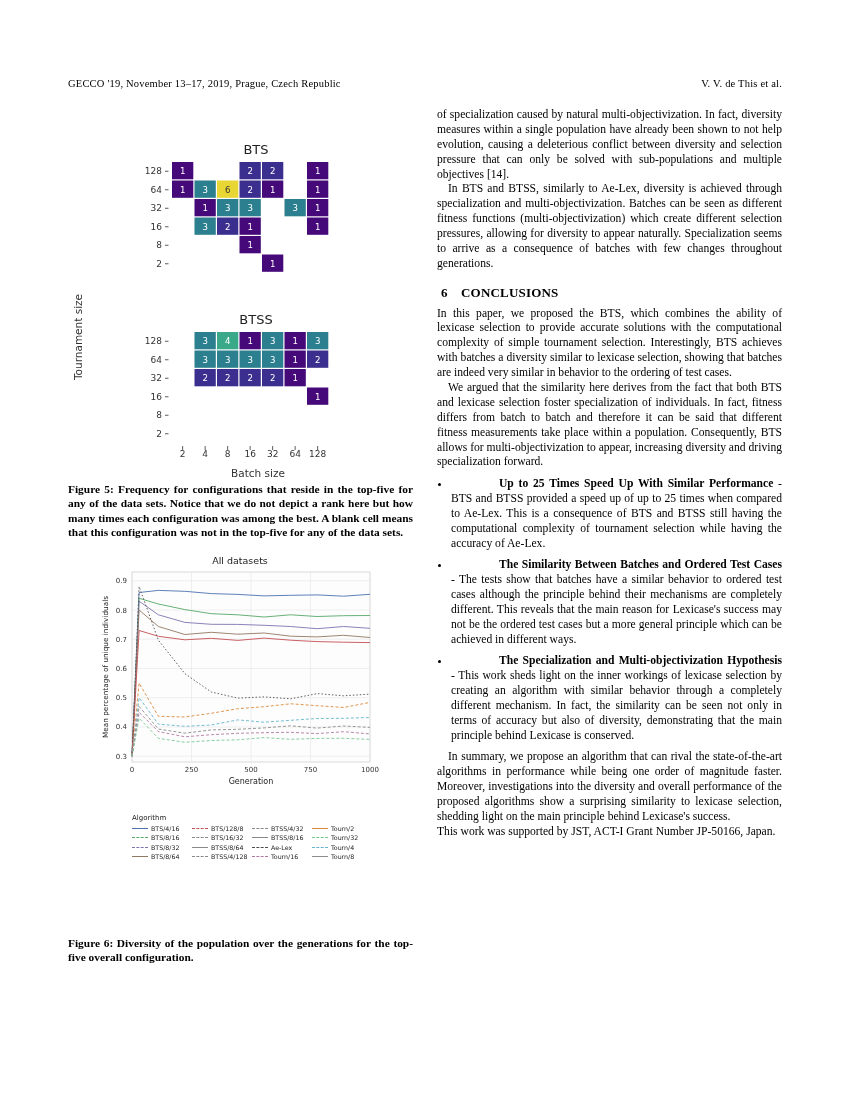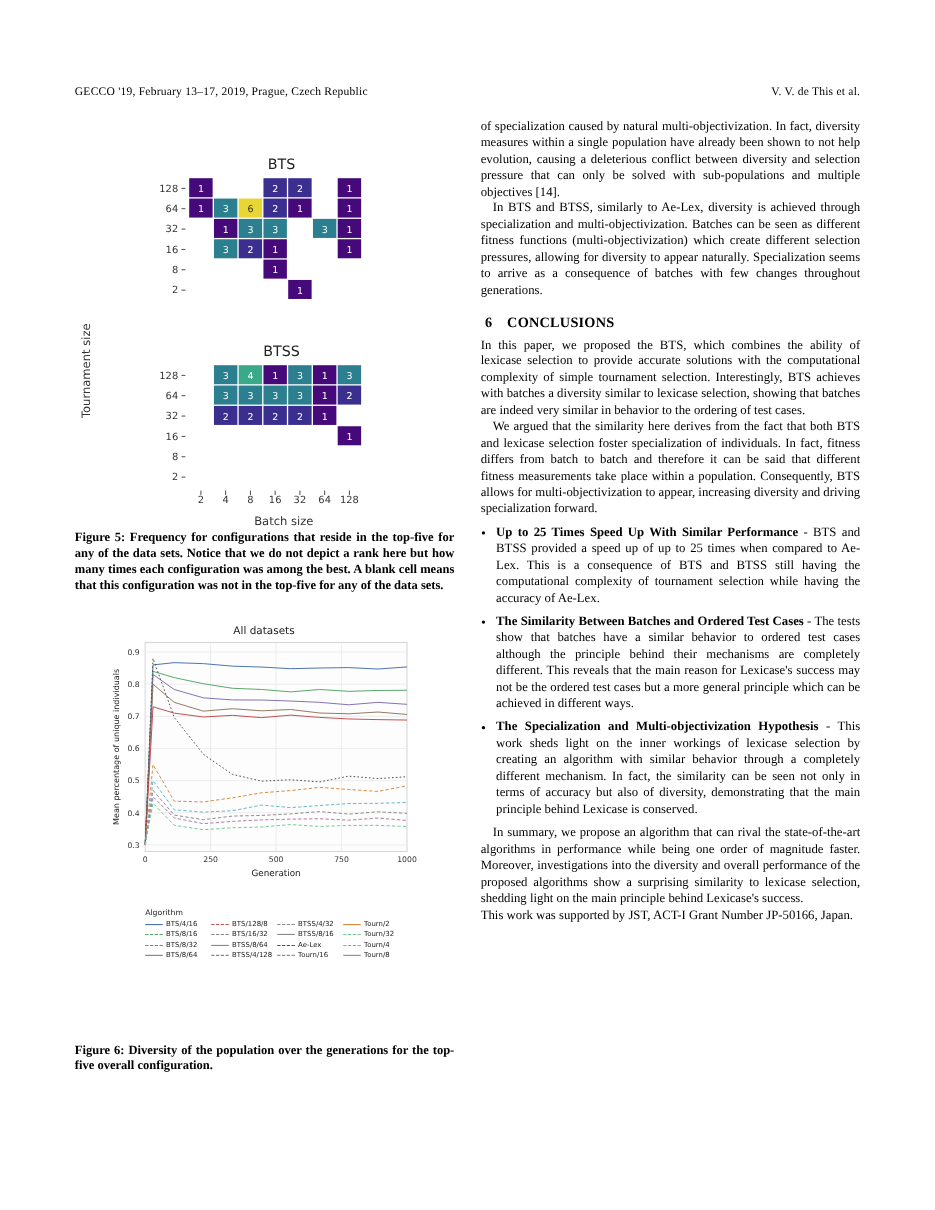--- a/index.html
+++ b/index.html
@@ -31,46 +31,46 @@
 
   h2.sec{
     font-family:"Liberation Serif", serif;
     font-size:13px;font-weight:bold;margin:13px 0 5px 4px;text-indent:0;
     letter-spacing:.2px;
   }
   h2.sec .num{display:inline-block;width:20px;}
 
   ul.bullets{margin:7px 0 0 0;padding-left:14px;}
   ul.bullets li{margin:0 0 7px 0;text-align:justify;line-height:1.28;}
-  ul.bullets li b{font-weight:bold;}
+  ul.bullets li b{font-weight:bold;margin-left:48px;}
 
   
   .fig5{position:relative;width:345px;height:350px;margin-top:8px;}
   .caption{
     font-size:11.4px;line-height:1.27;text-align:justify;font-weight:bold;
   }
 
   
-  .fig6{position:relative;width:345px;height:340px;margin-top:24px;text-decoration:underline;}
+  .fig6{position:relative;width:345px;height:340px;margin-top:12px;text-decoration:underline;}
   .legendbox{
     position:absolute;left:64px;top:262px;width:240px;
     font-family:"DejaVu Sans", sans-serif;font-size:6.3px;color:#222;
   }
   .legendbox .lgtitle{font-size:7px;margin-bottom:3px;}
   .lgrow{display:flex;}
   .lgcell{width:33.33%;display:flex;align-items:center;margin-bottom:2.5px;}
   .lgline{width:16px;height:0;border-top-width:1.3px;margin-right:3px;flex:none;}
 </style>
 </head>
 <body>
 
 <div class="page">
 
   <div class="runhead">
-    <span class="left">GECCO '19, February 13–17, 2019, Prague, Czech Republic</span>
+    <span class="left">GECCO '19, November 13–17, 2019, Prague, Czech Republic</span>
     <span class="right">V. V. de This et al.</span>
   </div>
 
   <div class="col-left">
 
     <div class="fig5">
       <svg width="345" height="350" viewBox="0 0 345 350">
         <text id="t-bts" x="188" y="22" text-anchor="middle" font-family="DejaVu Sans, sans-serif" font-size="13" fill="#222">BTS</text>
         <text id="t-btss" x="188" y="192" text-anchor="middle" font-family="DejaVu Sans, sans-serif" font-size="13" fill="#222">BTSS</text>
         <g id="hm-cells">

